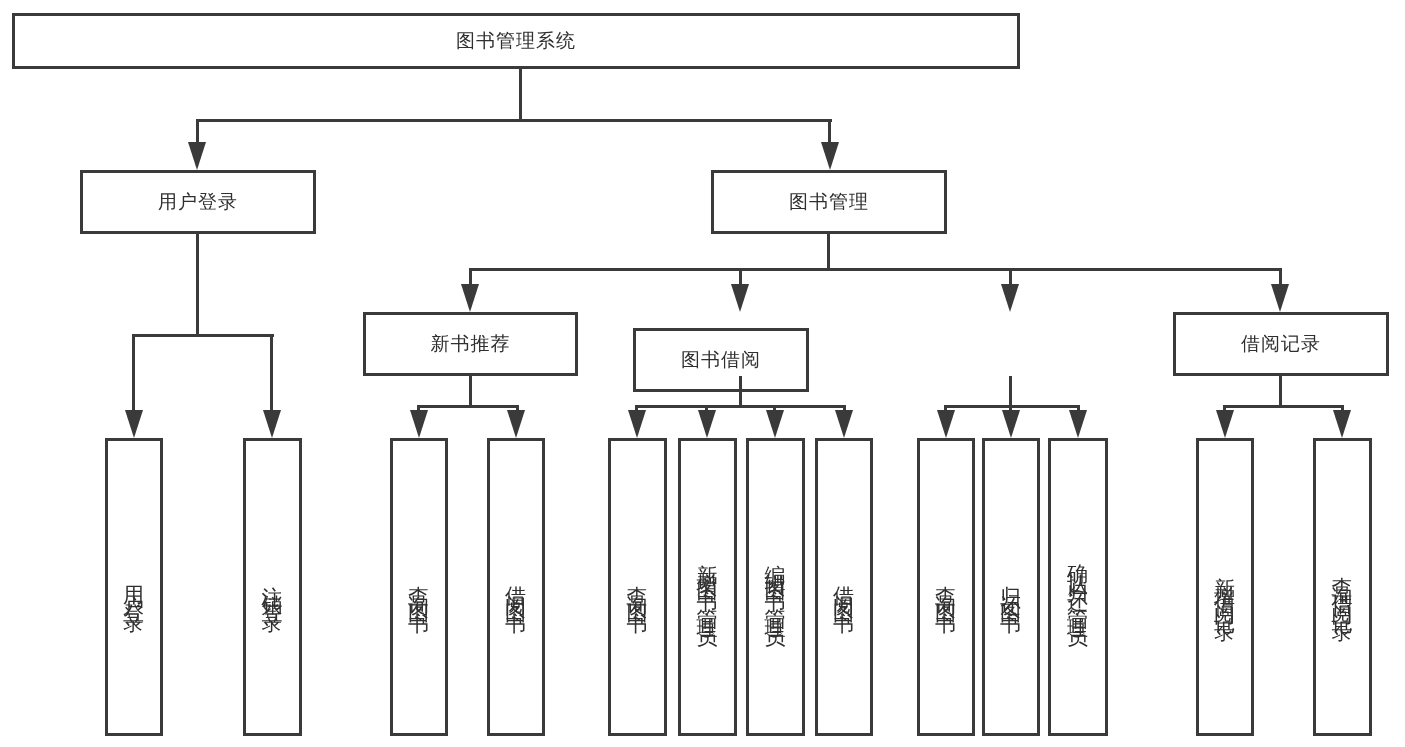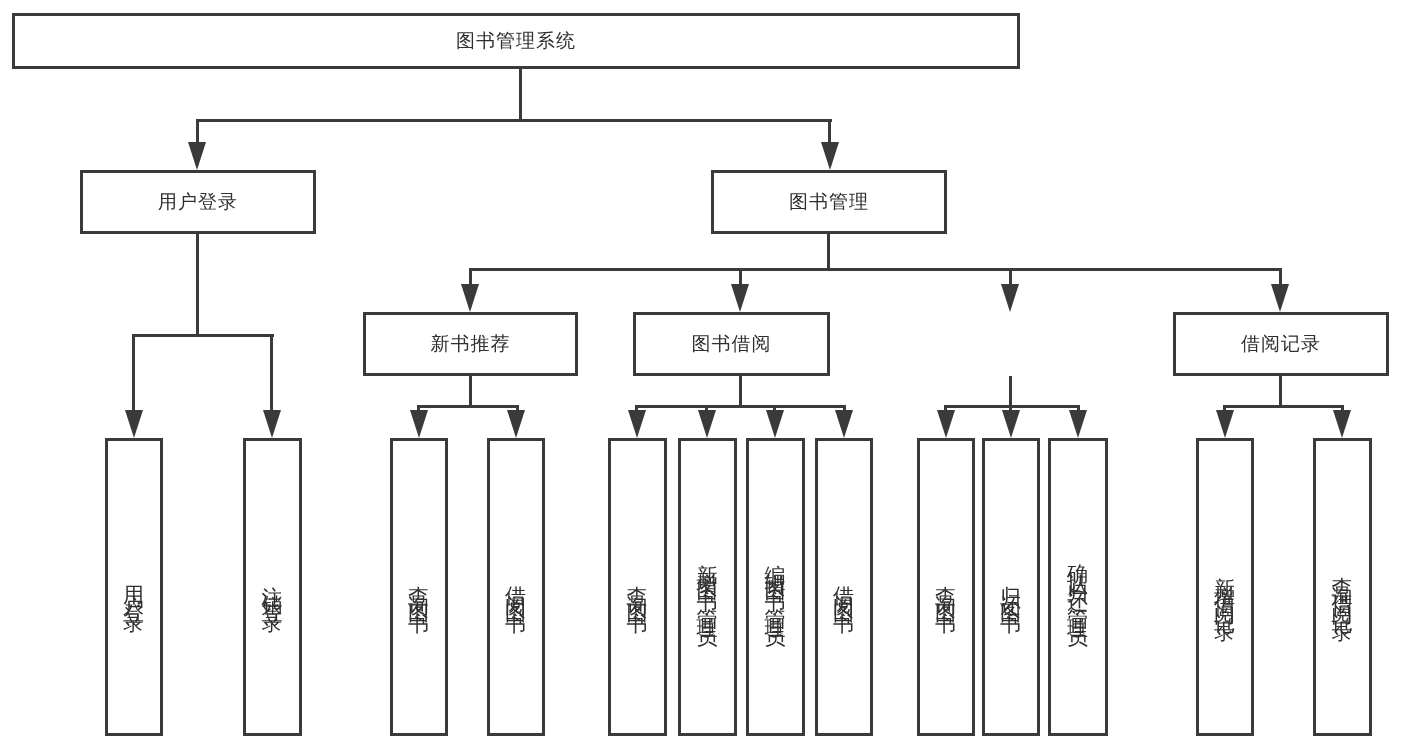--- a/index.html
+++ b/index.html
@@ -70,21 +70,21 @@
   <div class="vline" style="left:739px;top:268px;height:18px"></div>
   <div class="arrow" style="left:731px;top:284px"></div>
   <div class="vline" style="left:1009px;top:268px;height:18px"></div>
   <div class="arrow" style="left:1001px;top:284px"></div>
   <div class="vline" style="left:1279px;top:268px;height:18px"></div>
   <div class="arrow" style="left:1271px;top:284px"></div>
 
   <div class="box" style="left:363px;top:312px;width:215px;height:64px">
     <span class="hlabel">新书推荐</span>
   </div>
-  <div class="box" style="left:633px;top:312px;width:197px;height:64px">
+  <div class="box" style="left:633px;top:328px;width:176px;height:64px">
     <span class="hlabel">图书借阅</span>
   </div>
   <div class="box" style="left:1173px;top:312px;width:216px;height:64px">
     <span class="hlabel">借阅记录</span>
   </div>
 
   <div class="vline" style="left:469px;top:376px;height:31px"></div>
   <div class="hline" style="left:417px;top:405px;width:102px"></div>
   <div class="vline" style="left:417px;top:405px;height:8px"></div>
   <div class="arrow" style="left:410px;top:410px"></div>

